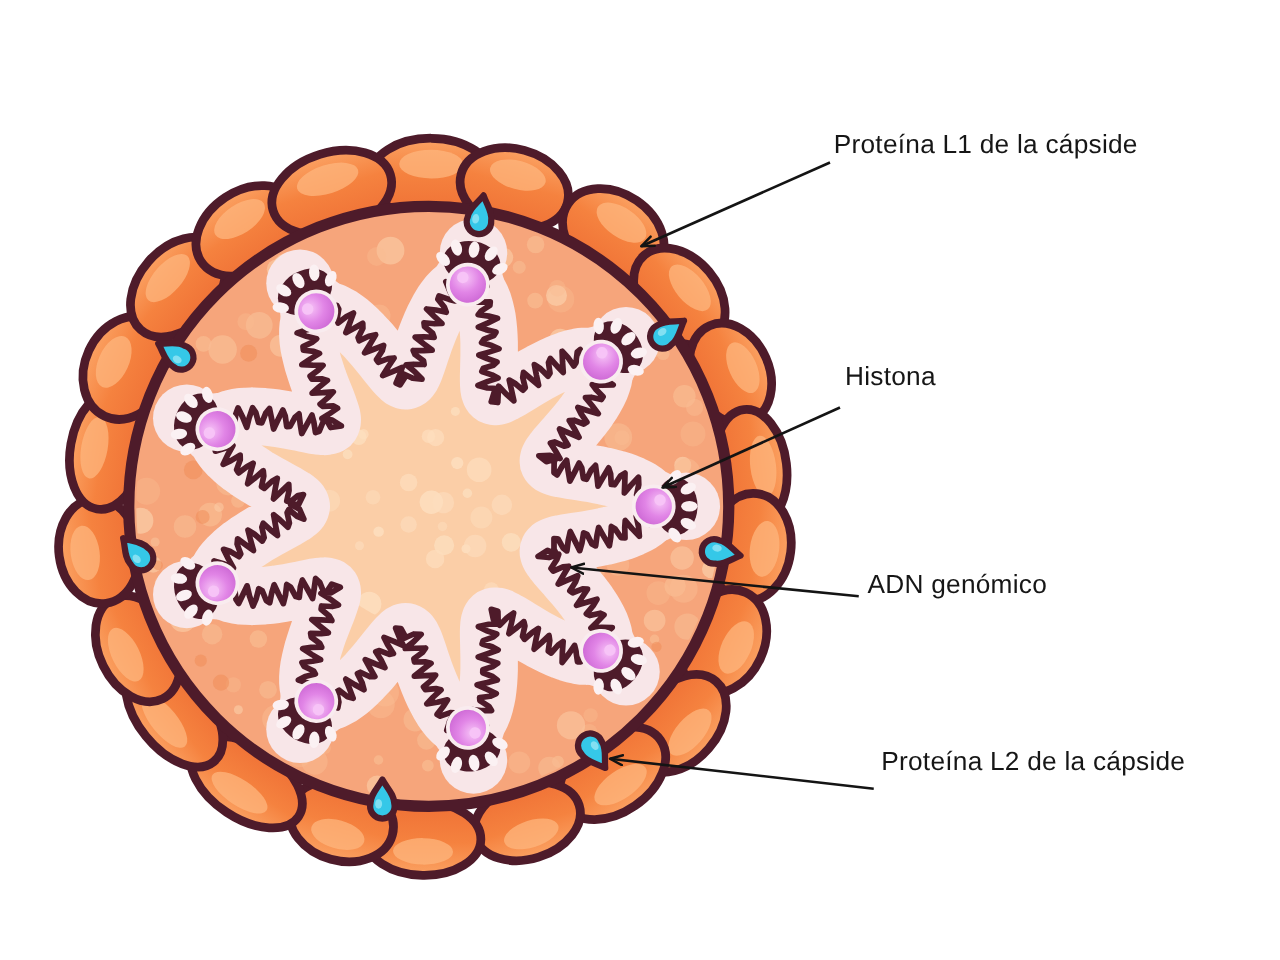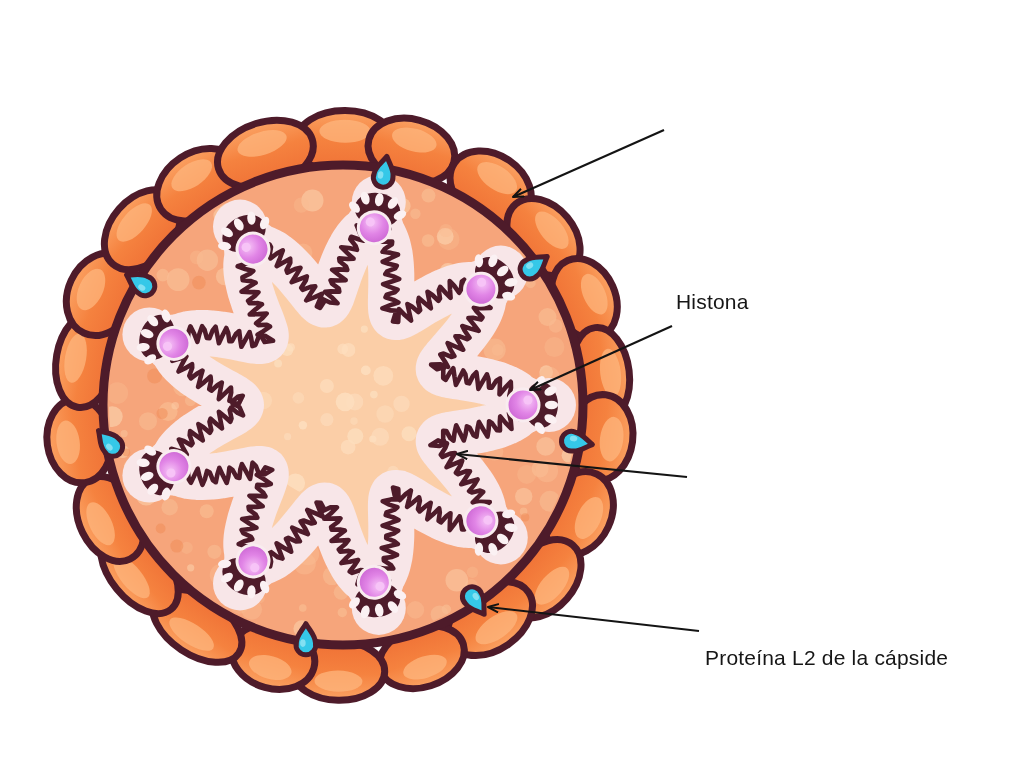--- a/index.html
+++ b/index.html
@@ -10,21 +10,21 @@
     position:absolute;
     font-size:21px;
     line-height:1.1;
     letter-spacing:0.2px;
     color:#161616;
     white-space:nowrap;
   }
   #label-l1{left:667px;top:104px;}
   #label-histona{left:676px;top:290px;}
   #label-adn{left:694px;top:456px;}
-  #label-l2{left:705px;top:646px;}
+  #label-l2{left:705px;top:598px;}
 </style>
 </head>
 <body>
 
 <div class="stage">
   <svg id="virus-svg" width="1024" height="768" viewBox="0 0 1024 768">
       <defs>
         <linearGradient id="lobeG" x1="0" y1="0" x2="0" y2="1">
           <stop offset="0%" stop-color="#FBA263"></stop>
           <stop offset="45%" stop-color="#F5823F"></stop>
@@ -450,18 +450,20 @@
         </g>
       </g>
       <g>
         <line x1="664" y1="130" x2="513" y2="197" stroke="#141414" stroke-width="2.1" marker-end="url(#arrV)"></line>
         <line x1="672" y1="326" x2="530" y2="390" stroke="#141414" stroke-width="2.1" marker-end="url(#arrV)"></line>
         <line x1="687" y1="477" x2="457" y2="454" stroke="#141414" stroke-width="2.1" marker-end="url(#arrV)"></line>
         <line x1="699" y1="631" x2="488" y2="607" stroke="#141414" stroke-width="2.1" marker-end="url(#arrV)"></line>
       </g>
     </svg>
 
+  <div class="diagram-label" id="label-l1">Proteína L1 de la cápside</div>
 
   <div class="diagram-label" id="label-histona">Histona</div>
 
+  <div class="diagram-label" id="label-adn">ADN genómico</div>
 
   <div class="diagram-label" id="label-l2">Proteína L2 de la cápside</div>
 </div>
 
 </body></html>

